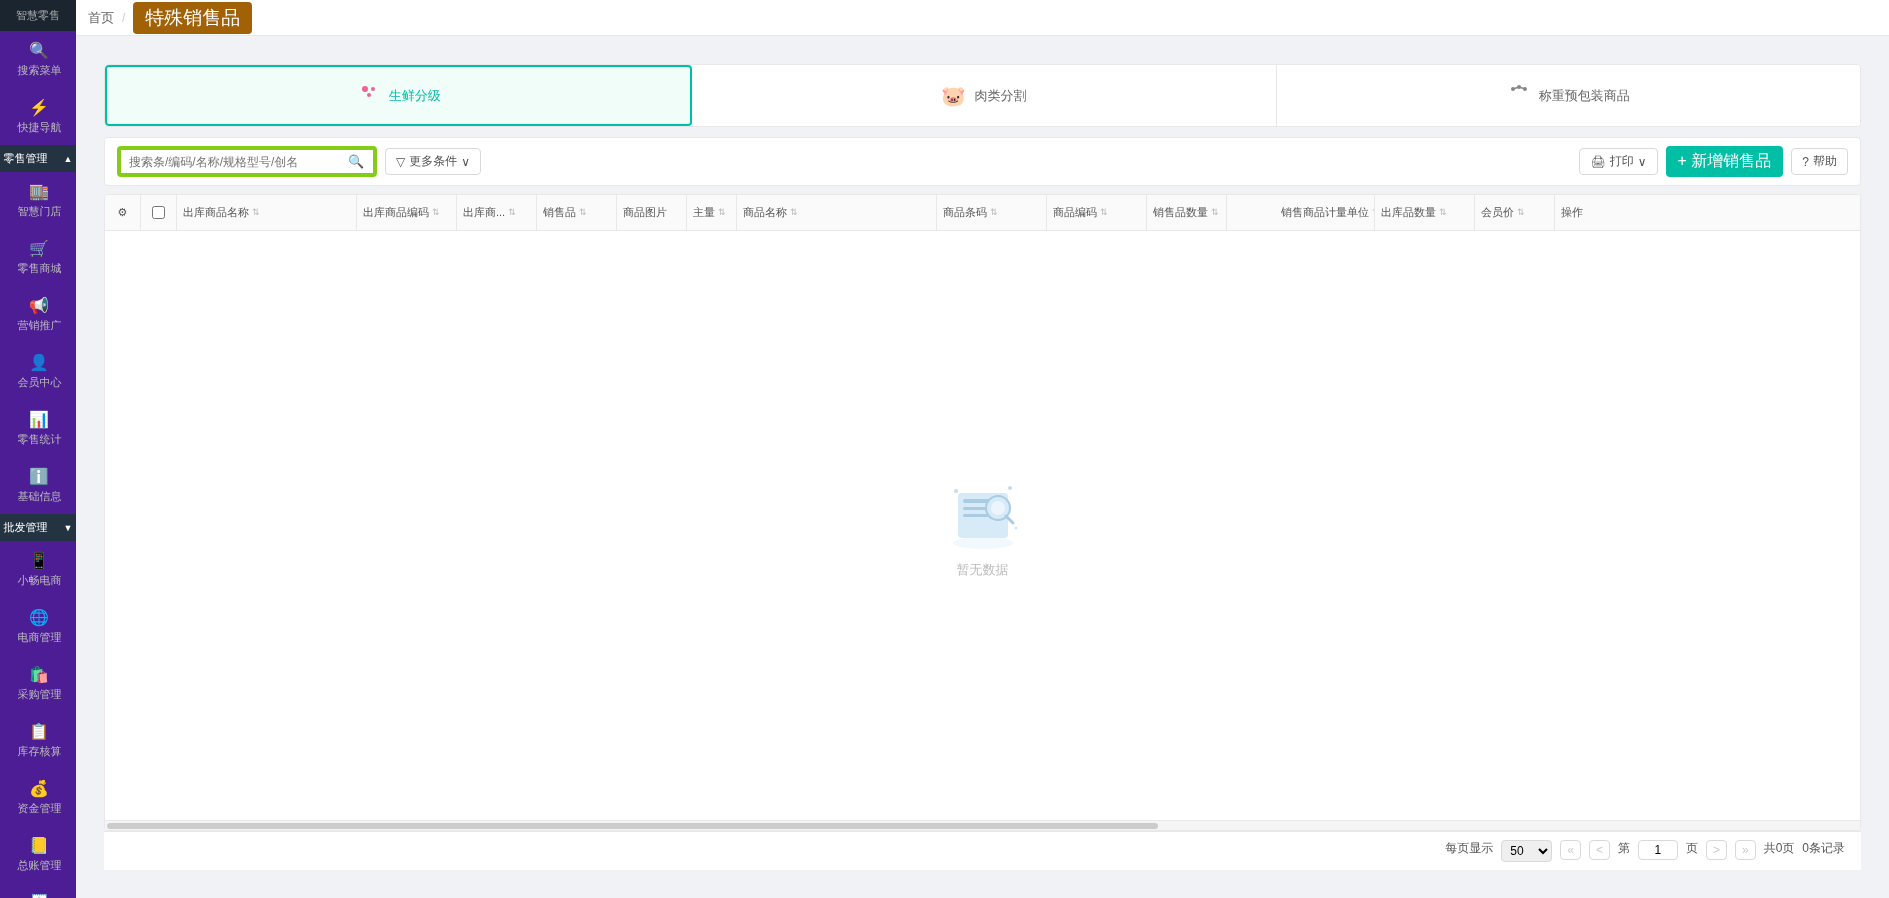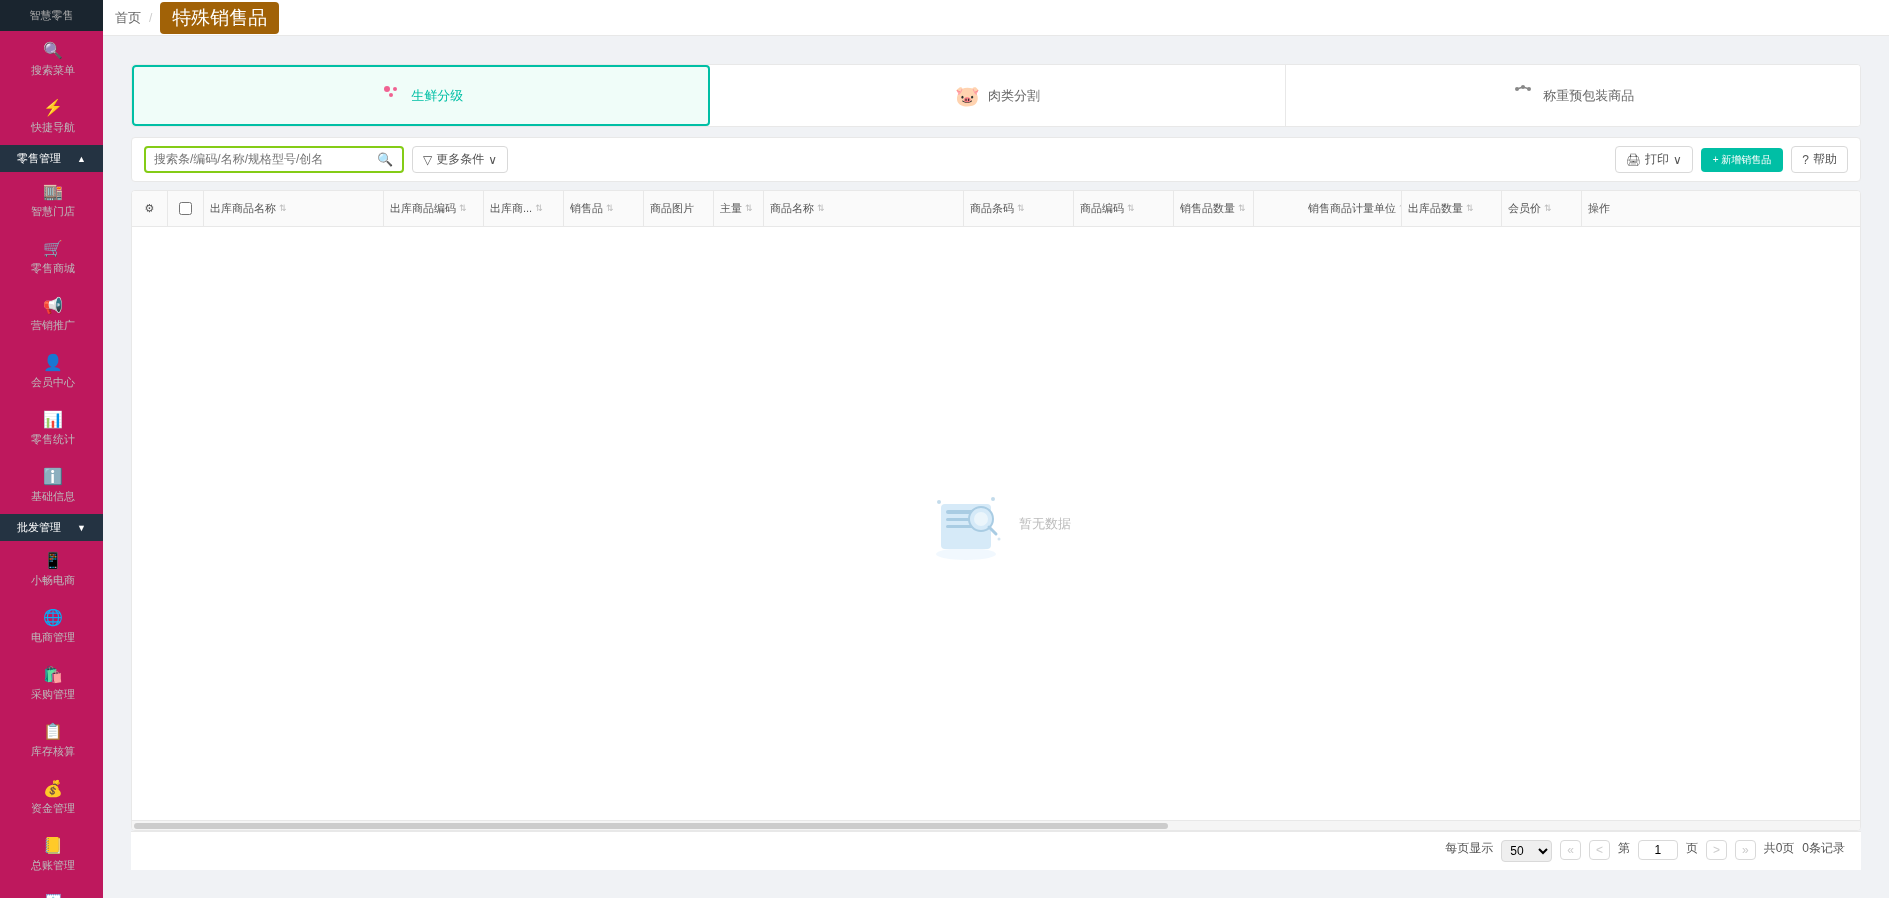--- a/index.html
+++ b/index.html
@@ -1,21 +1,21 @@
 <!DOCTYPE html>
 <html><head>
   <meta charset="utf-8">
   <style>
     * { box-sizing: border-box; margin: 0; padding: 0; font-family: 'Microsoft YaHei', Arial, sans-serif; }
     body { display: flex; height: 898px; overflow: hidden; background: #f0f2f5; font-size: 13px; }
 
     
     #sidebar {
-      width: 103px;
-      background: #be185d;
+      width: 76px;
+      background: #4c1d95;
       color: #ccc;
       display: flex;
       flex-direction: column;
       height: 100%;
       overflow-y: auto;
       flex-shrink: 0;
     }
     #sidebar::-webkit-scrollbar { width: 3px; }
     #sidebar::-webkit-scrollbar-thumb { background: #555; }
 
@@ -145,22 +145,22 @@
       background: #fff;
       padding: 8px 12px;
       border-radius: 4px;
       border: 1px solid #e8e8e8;
     }
     .toolbar-left { display: flex; align-items: center; gap: 8px; }
     .toolbar-right { display: flex; align-items: center; gap: 8px; }
 
     .search-box {
       display: flex;
-      align-items: flex-start;
-      border: 2px solid #84cc16;
+      align-items: center;
+      border: 4px solid #84cc16;
       border-radius: 4px;
       padding: 4px 8px;
       gap: 6px;
       width: 260px;
       background: #fff;
     }
     .search-box input {
       border: none;
       outline: none;
       font-size: 12px;
@@ -199,21 +199,21 @@
     .new-btn {
       display: flex;
       align-items: center;
       gap: 4px;
       background: #00bfa5;
       color: #fff;
       border: none;
       border-radius: 4px;
       padding: 5px 12px;
       cursor: pointer;
-      font-size: 10px;
+      font-size: 16px;
     }
 
     .help-btn {
       display: flex;
       align-items: center;
       gap: 4px;
       border: 1px solid #d9d9d9;
       border-radius: 4px;
       padding: 4px 10px;
       cursor: pointer;
@@ -316,21 +316,21 @@
       width: 40px;
       text-align: center;
       padding: 2px;
       font-size: 12px;
       outline: none;
     }
 
     
     .empty-box {
       display: flex;
-      flex-direction: row;
+      flex-direction: column;
       align-items: center;
       gap: 8px;
     }
 
     
     #hscroll {
       background: #f5f5f5;
       height: 10px;
       border-top: 1px solid #e8e8e8;
       display: flex;

